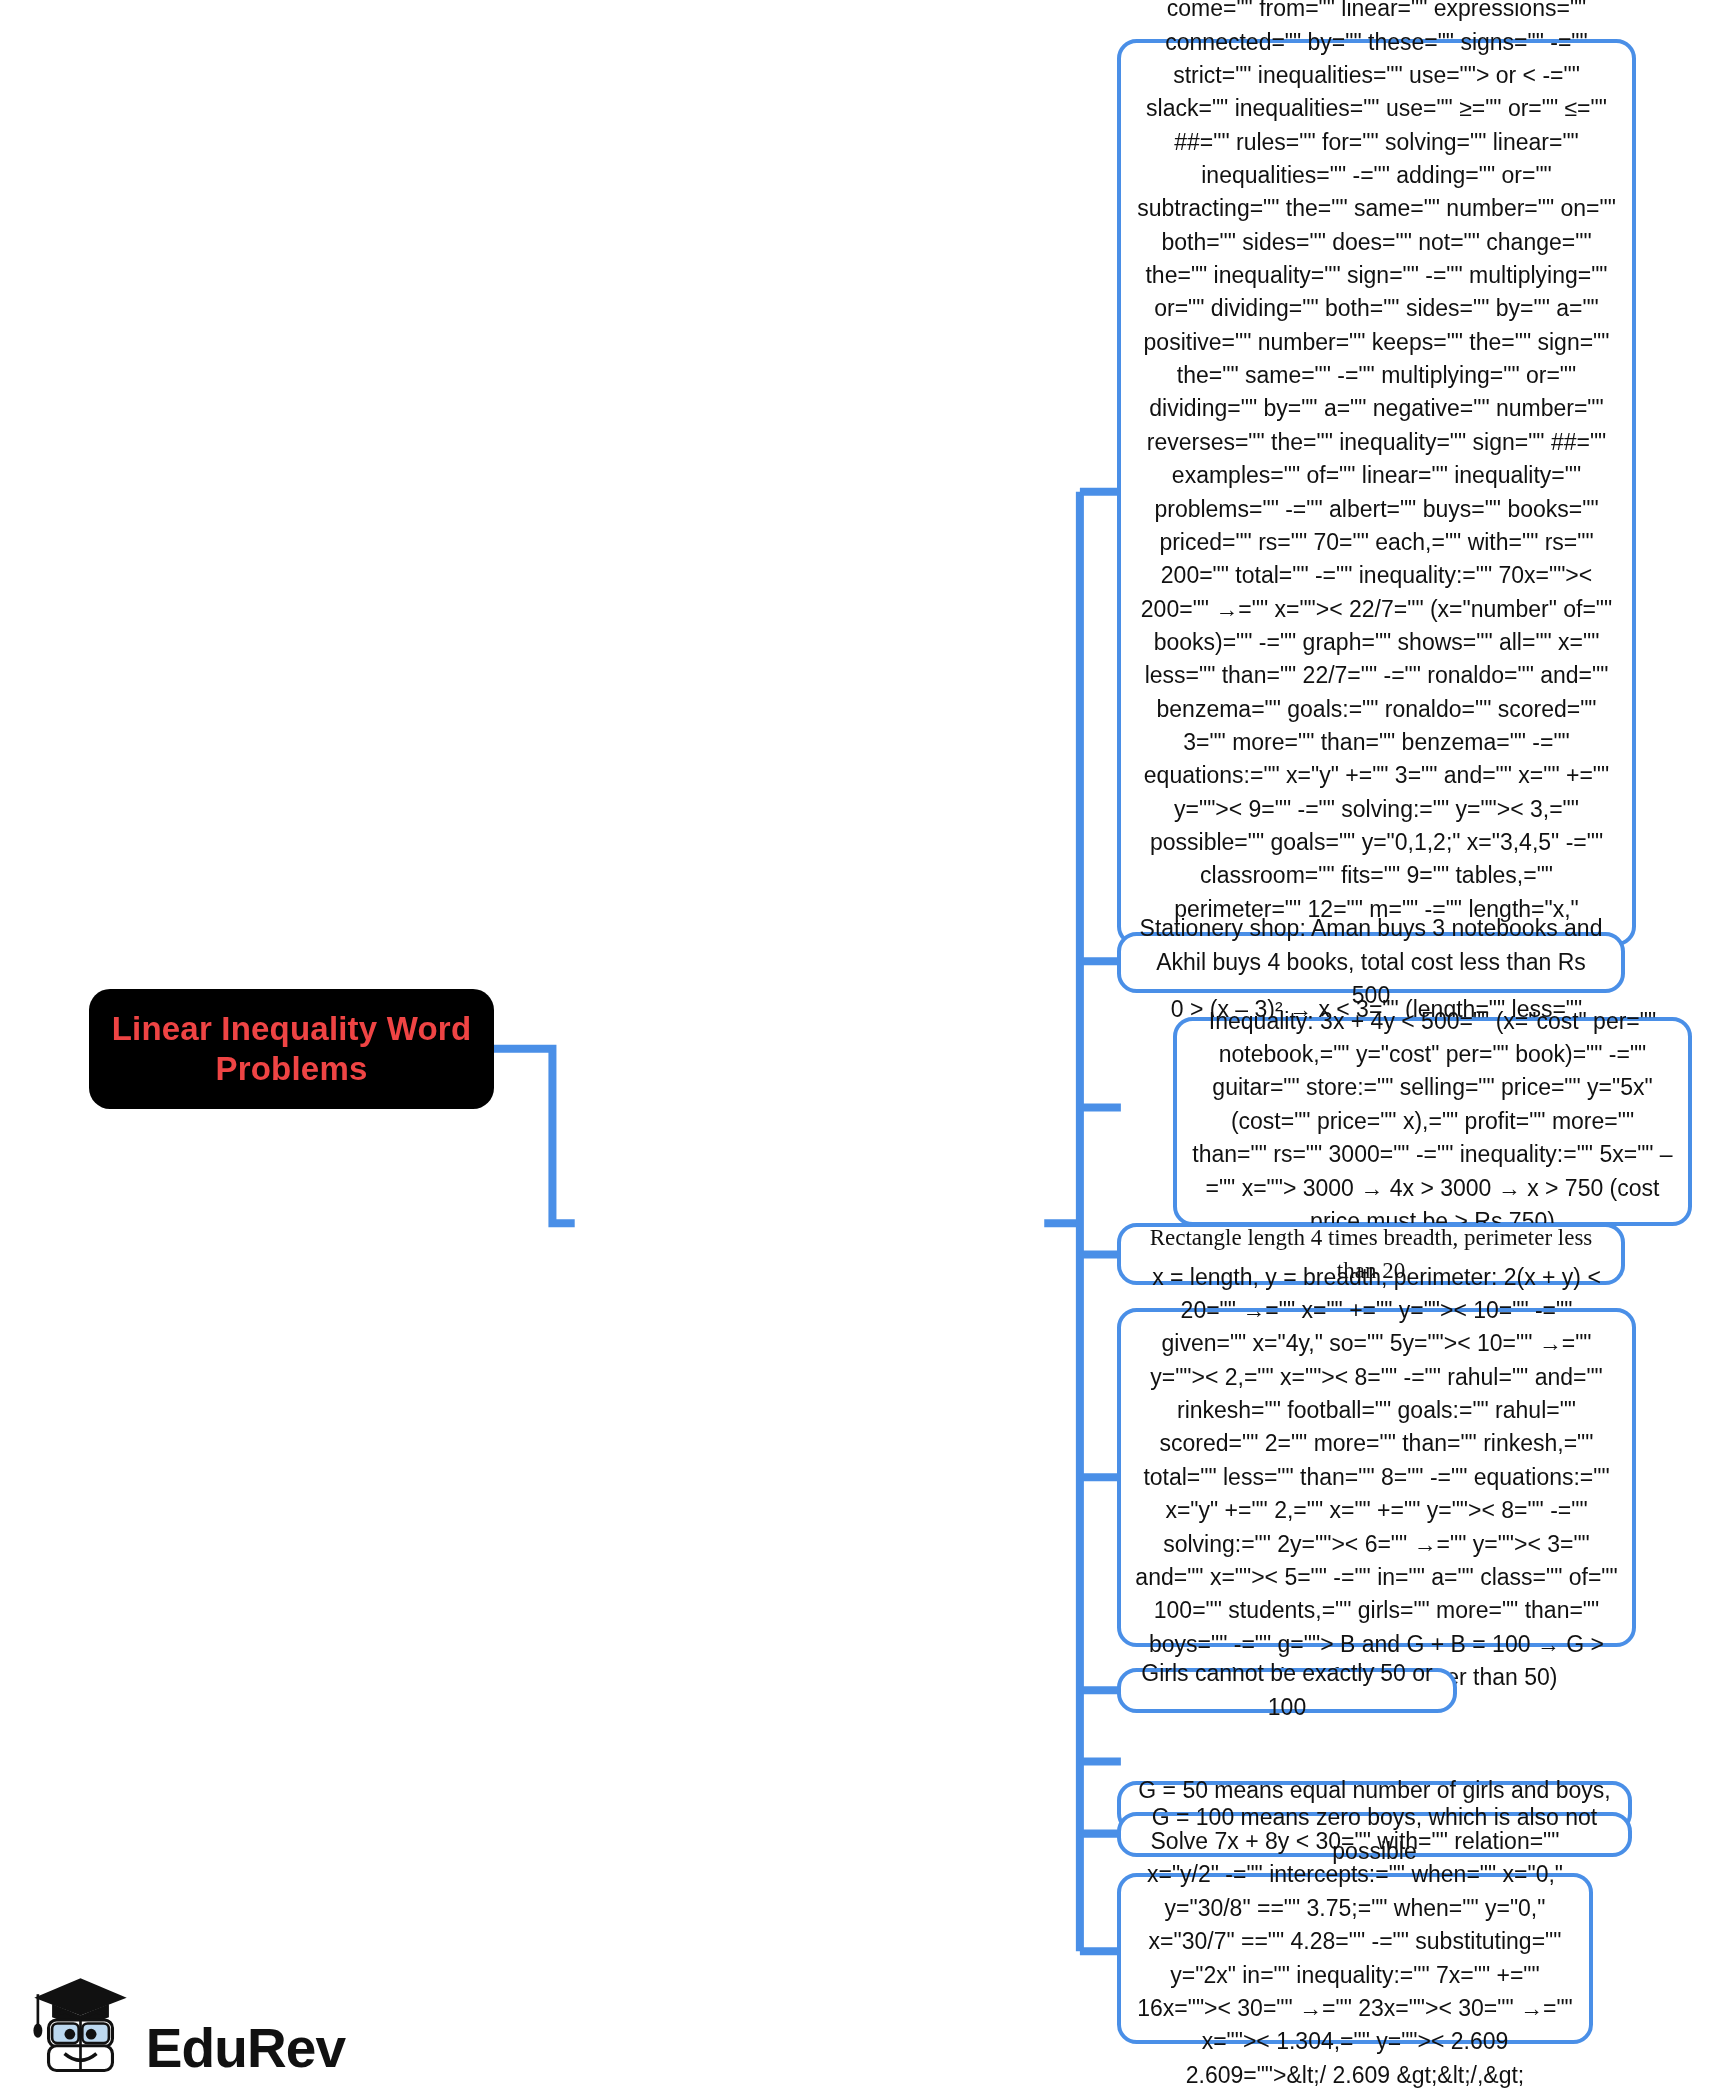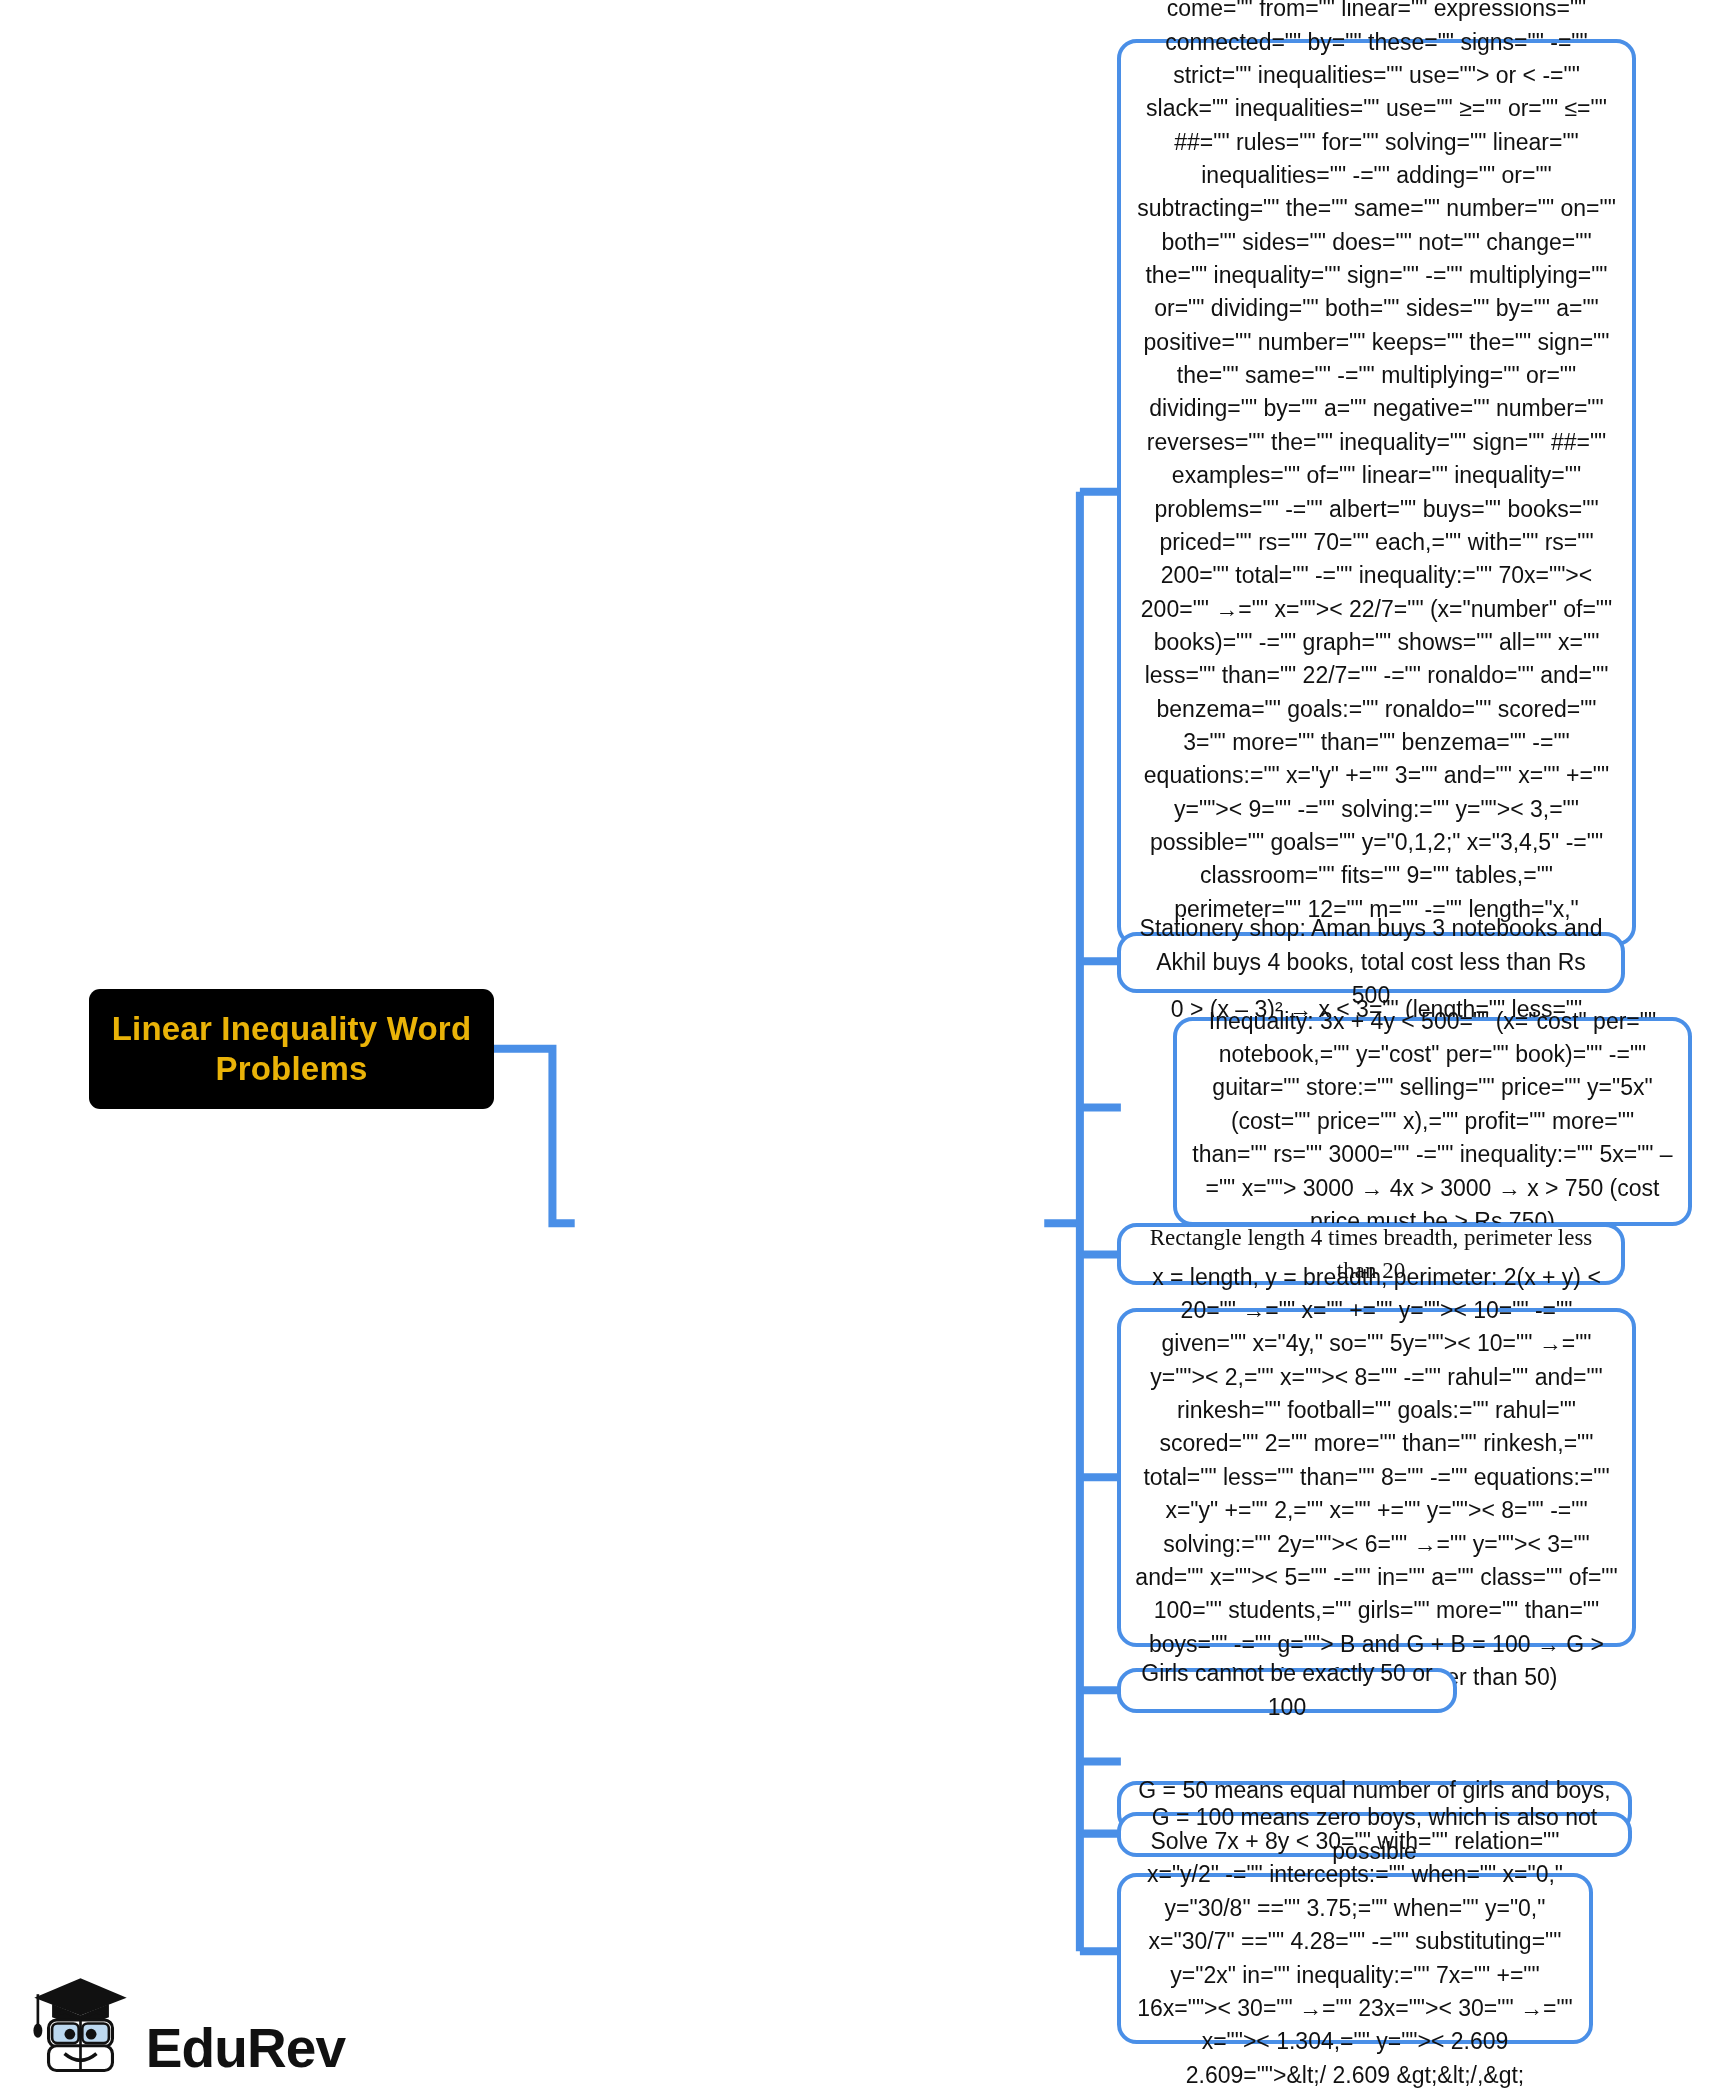--- a/index.html
+++ b/index.html
@@ -38,22 +38,22 @@
     position: absolute;
     box-sizing: border-box;
     display: flex;
     align-items: center;
     justify-content: center;
     text-align: center;
   }
 
   .node-root {
     background: #000000;
-    color: #eab308;
-    border-radius: 11px;
+    color: #ef4444;
+    border-radius: 21px;
     font-weight: bold;
     font-size: 33px;
     line-height: 1.22;
     padding: 12.5px 19.6px;
     letter-spacing: 0.2px;
   }
 
   .node-branch {
     background: #ffffff;
     color: #000000;

